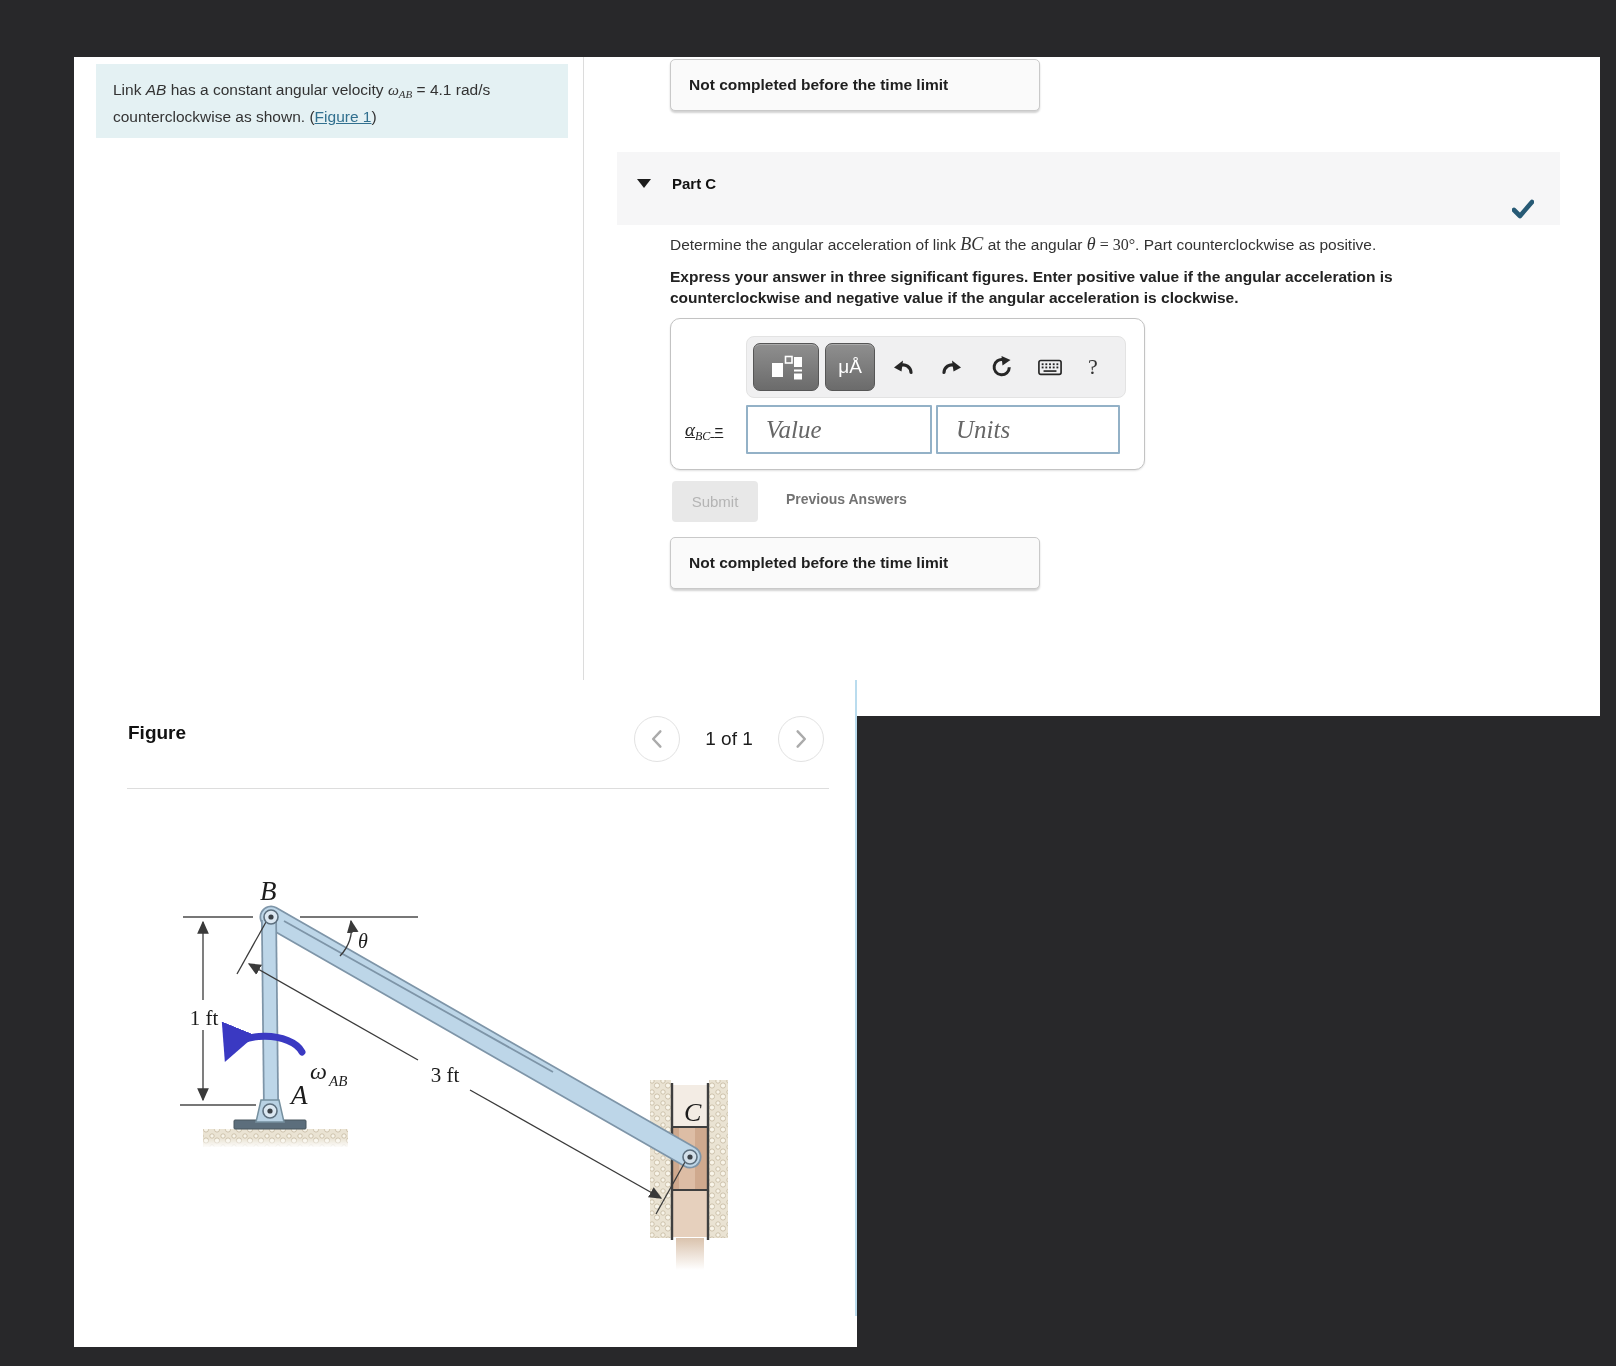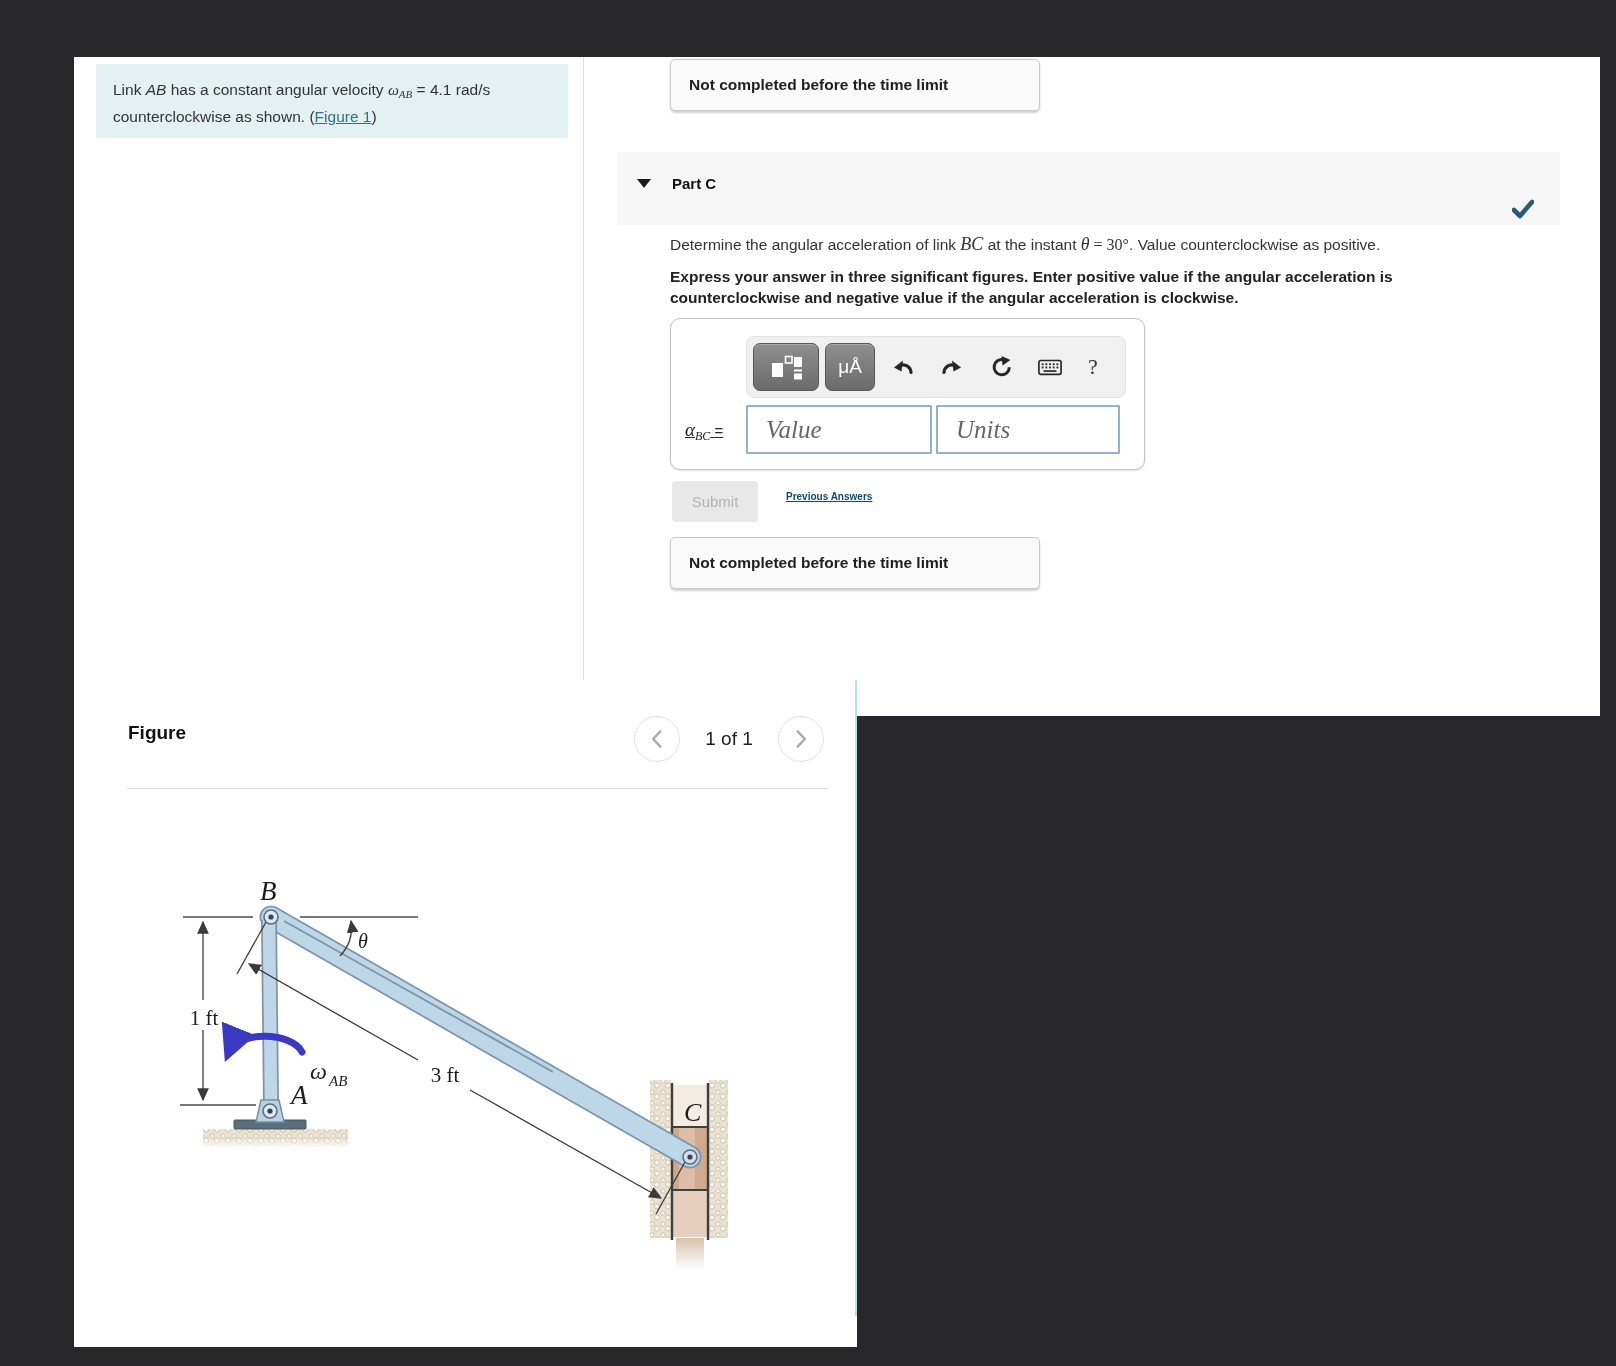--- a/index.html
+++ b/index.html
@@ -88,22 +88,22 @@
   .ans-input::placeholder{color:#666;opacity:1;}
   #value-input{left:75px;top:86px;width:186px;}
   #units-input{left:265px;top:86px;width:184px;}
 
   .submit-btn{
     position:absolute;left:598px;top:424px;width:86px;height:41px;
     background:#e8e8e8;border:none;border-radius:4px;
     color:#b4b4b4;font-size:15px;font-family:"Liberation Sans",sans-serif;cursor:default;
   }
   .prev-link{
-    position:absolute;left:712px;top:434px;font-size:10px;font-weight:bold;
-    color:#0c4a6e;text-decoration:underline;cursor:pointer;
+    position:absolute;left:712px;top:434px;font-size:14px;font-weight:bold;
+    color:#737373;cursor:pointer;
   }
 
   
   .figure-title{position:absolute;left:54px;top:42px;font-size:19px;font-weight:bold;color:#111;}
   .pager{position:absolute;left:560px;top:36px;display:flex;align-items:center;}
   .pager-btn{
     width:46px;height:46px;border-radius:50%;border:1.5px solid #e2e2e2;background:#fff;
     display:flex;align-items:center;justify-content:center;cursor:pointer;box-sizing:border-box;
   }
   .pager-text{width:72px;text-align:center;font-size:19px;color:#1d1d1d;margin:0 13px;}
@@ -128,21 +128,21 @@
 
   <div class="partc-bar">
     <div class="partc-tri"></div>
     <div class="partc-title">Part C</div>
     <svg class="partc-check" viewBox="0 0 22 20">
       <path d="M2,11 L8,17 L20,3" fill="none" stroke="#275a75" stroke-width="4.6" stroke-linecap="round" stroke-linejoin="round"></path>
     </svg>
   </div>
 
   <div class="question-line">
-    <span>Determine the angular acceleration of link </span><span class="mbig">BC</span><span> at the instant </span><span class="mbig">θ</span><span class="mserif"> = 30°</span><span>.  Value counterclockwise as positive.</span>
+    <span>Determine the angular acceleration of link </span><span class="mbig">BC</span><span> at the angular </span><span class="mbig">θ</span><span class="mserif"> = 30°</span><span>.  Part counterclockwise as positive.</span>
   </div>
 
   <div class="instruction">Express your answer in three significant figures. Enter positive value if the angular acceleration is counterclockwise and negative value if the angular acceleration is clockwise.</div>
 
   <div class="answer-box">
     <div class="eq-toolbar">
       <div class="tb-btn">
         <svg width="34" height="26" viewBox="0 0 34 26">
           <rect x="3" y="9" width="11" height="14" fill="#fff"></rect>
           <rect x="16.5" y="2.5" width="6.5" height="6.5" fill="none" stroke="#fff" stroke-width="1.6"></rect>

